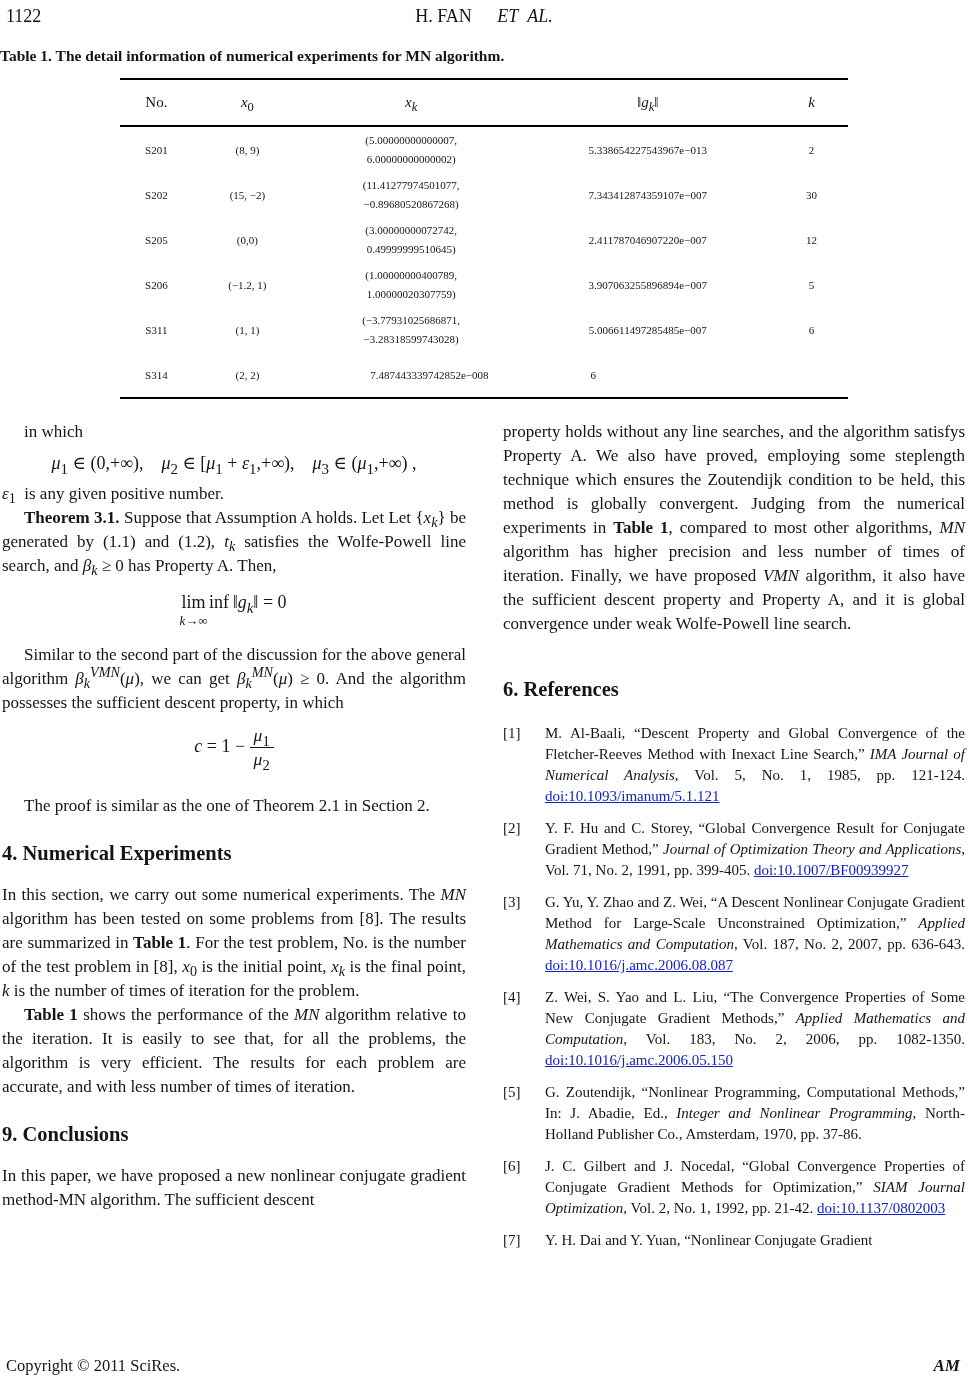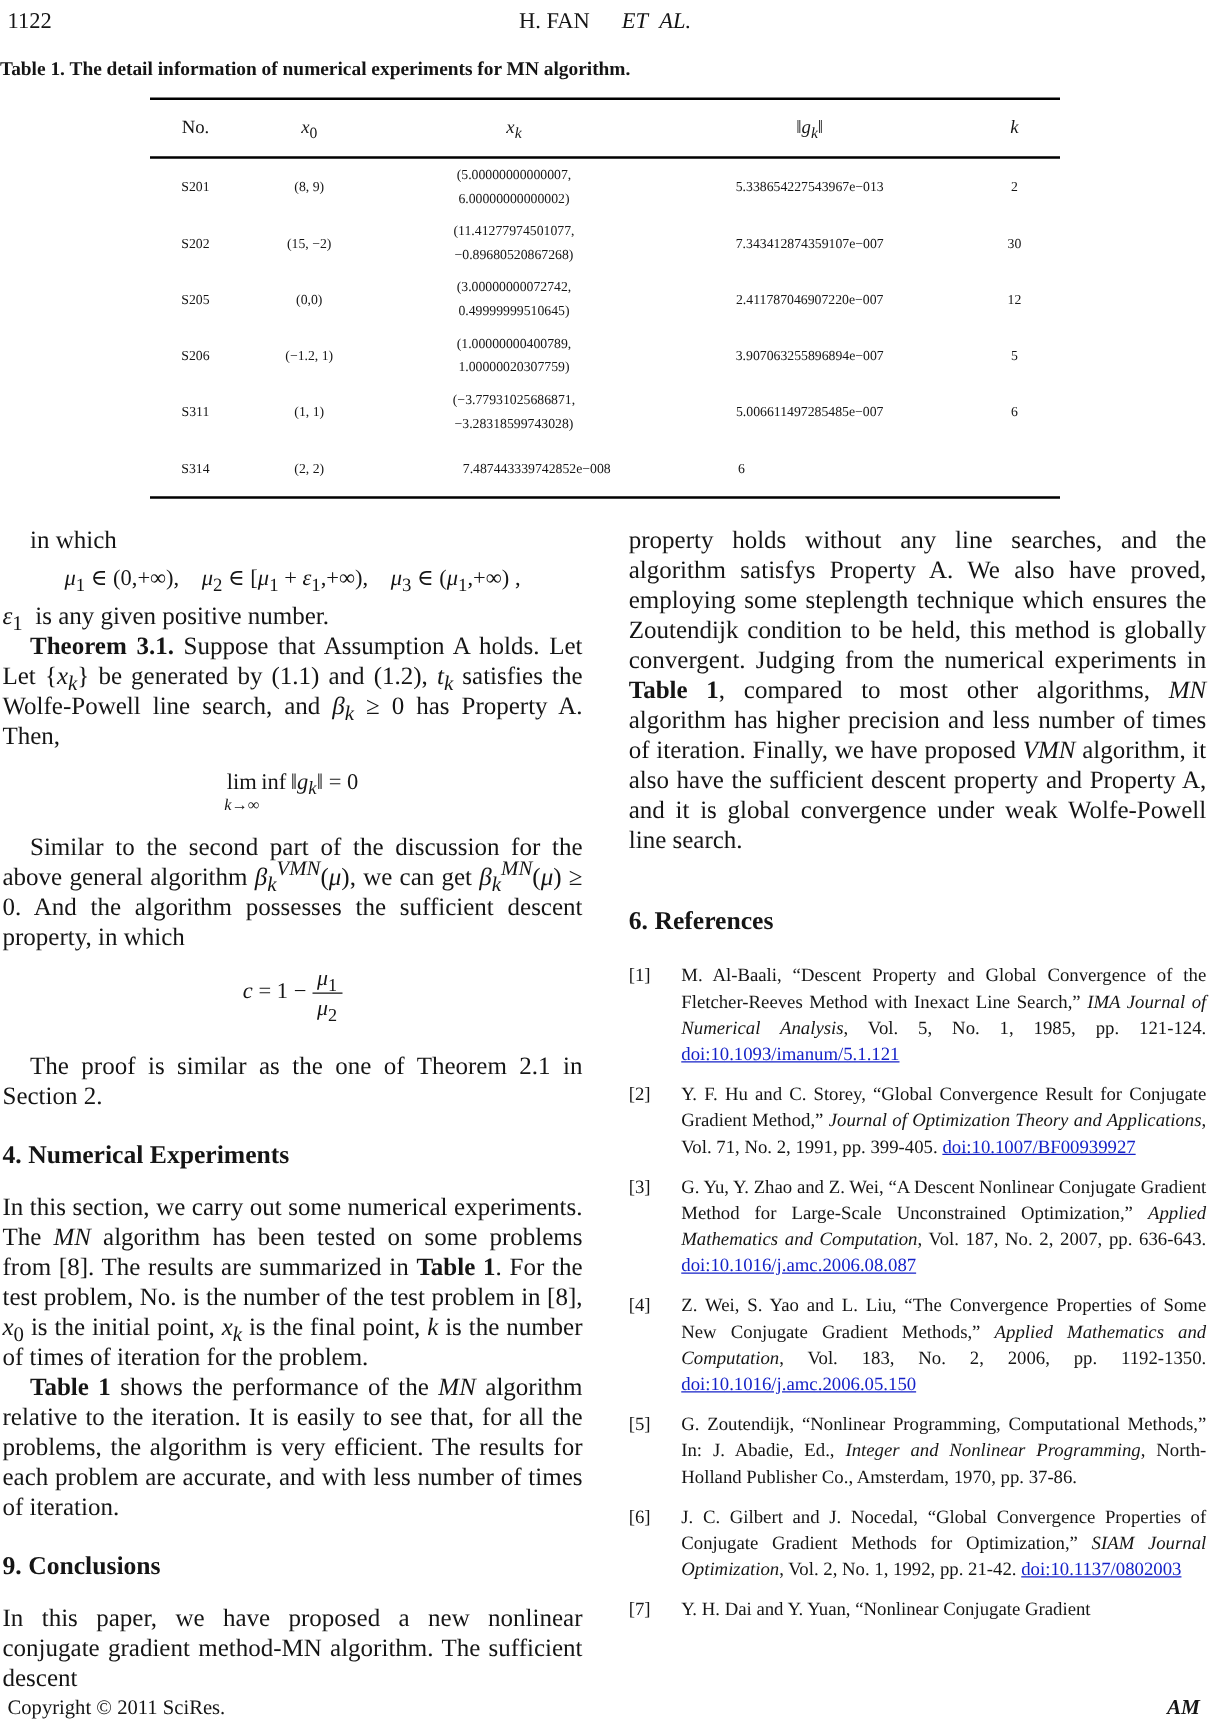--- a/index.html
+++ b/index.html
@@ -19,21 +19,21 @@
   .tbl-row  { display:flex; align-items:center; height:45px; font-size:11px; }
   .c1 { width:10%; text-align:center; }
   .c2 { width:15%; text-align:center; }
   .c3 { width:30%; text-align:center; line-height:19px; }
   .c4 { width:35%; text-align:center; }
   .c5 { width:10%; text-align:center; }
 
   
   .colL { position:absolute; left:2px;  top:420px; width:464px; }
   .colR { position:absposition:absolute; position:absolute; left:503px; top:420px; width:462px; }
-  p.body { font-size:20px; line-height:24px; text-align:justify; }
+  p.body { font-size:17px; line-height:24px; text-align:justify; }
   p.ind { text-indent:22px; }
   h2.sect { font-size:20.5px; font-weight:bold; margin:24px 0 18px 0; }
   .colR h2.sect { margin:42px 0 22px 0; }
 
   
   .eq { text-align:center; font-size:18px; }
   .eq-mu { margin:8px 0; }
   .eq-lim { margin:14px 0 30px 0; }
   .eq-c { margin:10px 0 24px 0; }
   .limstack { position:relative; display:inline-block; }
@@ -177,21 +177,21 @@
   <div class="ref">
     <span class="lbl">[2]</span>
     <span class="txt"><span>Y. F. Hu and C. Storey, “Global Convergence Result for Conjugate Gradient Method,” </span><span style="font-style: italic;">Journal of Optimization Theory and Applications</span><span>, Vol. 71, No. 2, 1991, pp. 399-405. </span><span class="doi">doi:10.1007/BF00939927</span></span>
   </div>
   <div class="ref">
     <span class="lbl">[3]</span>
     <span class="txt"><span>G. Yu, Y. Zhao and Z. Wei, “A Descent Nonlinear Conjugate Gradient Method for Large-Scale Unconstrained Optimization,” </span><span style="font-style: italic;">Applied Mathematics and Computation</span><span>, Vol. 187, No. 2, 2007, pp. 636-643. </span><span class="doi">doi:10.1016/j.amc.2006.08.087</span></span>
   </div>
   <div class="ref">
     <span class="lbl">[4]</span>
-    <span class="txt"><span>Z. Wei, S. Yao and L. Liu, “The Convergence Properties of Some New Conjugate Gradient Methods,” </span><span style="font-style: italic;">Applied Mathematics and Computation</span><span>, Vol. 183, No. 2, 2006, pp. 1192-1350. </span><span class="doi">doi:10.1016/j.amc.2006.05.150</span></span>
+    <span class="txt"><span>Z. Wei, S. Yao and L. Liu, “The Convergence Properties of Some New Conjugate Gradient Methods,” </span><span style="font-style: italic;">Applied Mathematics and Computation</span><span>, Vol. 183, No. 2, 2006, pp. 1082-1350. </span><span class="doi">doi:10.1016/j.amc.2006.05.150</span></span>
   </div>
   <div class="ref">
     <span class="lbl">[5]</span>
     <span class="txt"><span>G. Zoutendijk, “Nonlinear Programming, Computational Methods,” In: J. Abadie, Ed., </span><span style="font-style: italic;">Integer and Nonlinear Programming</span><span>, North-Holland Publisher Co., Amsterdam, 1970, pp. 37-86.</span></span>
   </div>
   <div class="ref">
     <span class="lbl">[6]</span>
     <span class="txt"><span>J. C. Gilbert and J. Nocedal, “Global Convergence Properties of Conjugate Gradient Methods for Optimization,” </span><span style="font-style: italic;">SIAM Journal Optimization</span><span>, Vol. 2, No. 1, 1992, pp. 21-42. </span><span class="doi">doi:10.1137/0802003</span></span>
   </div>
   <div class="ref">

